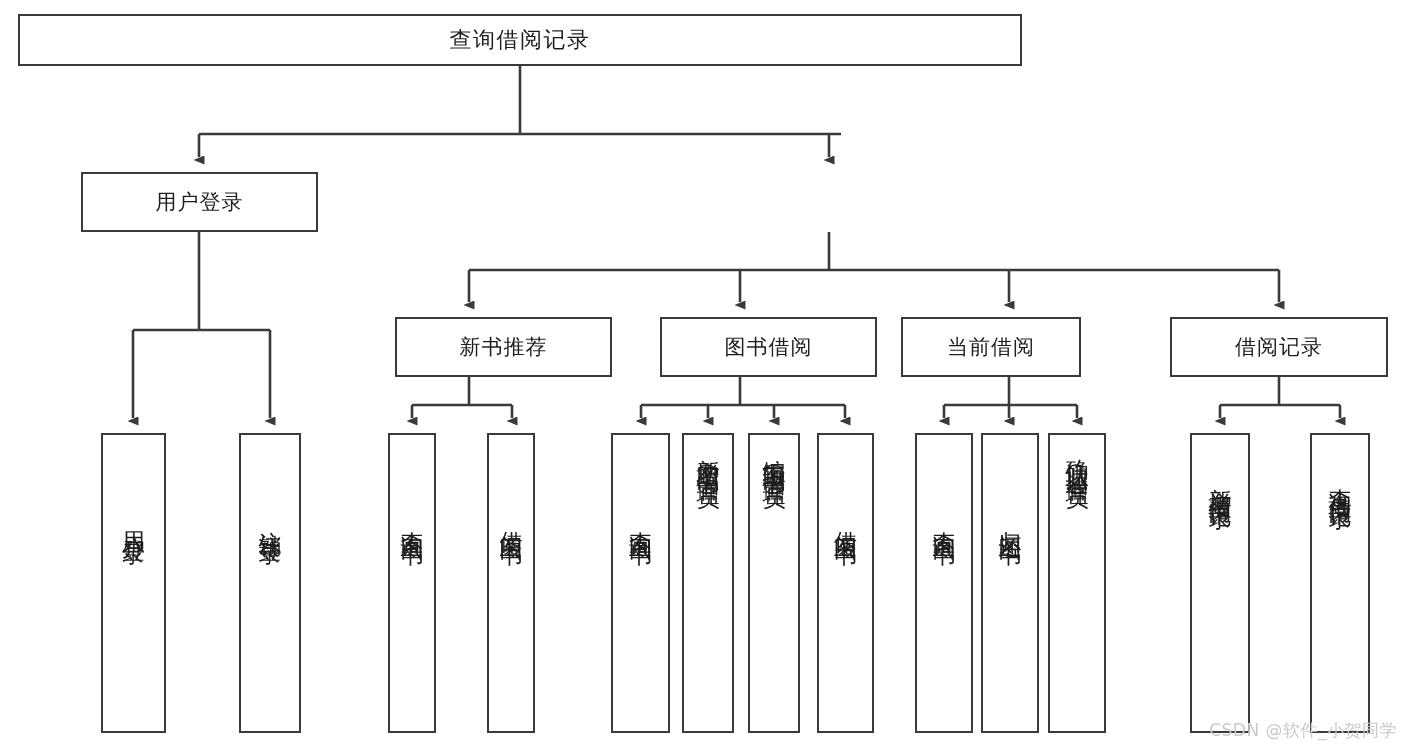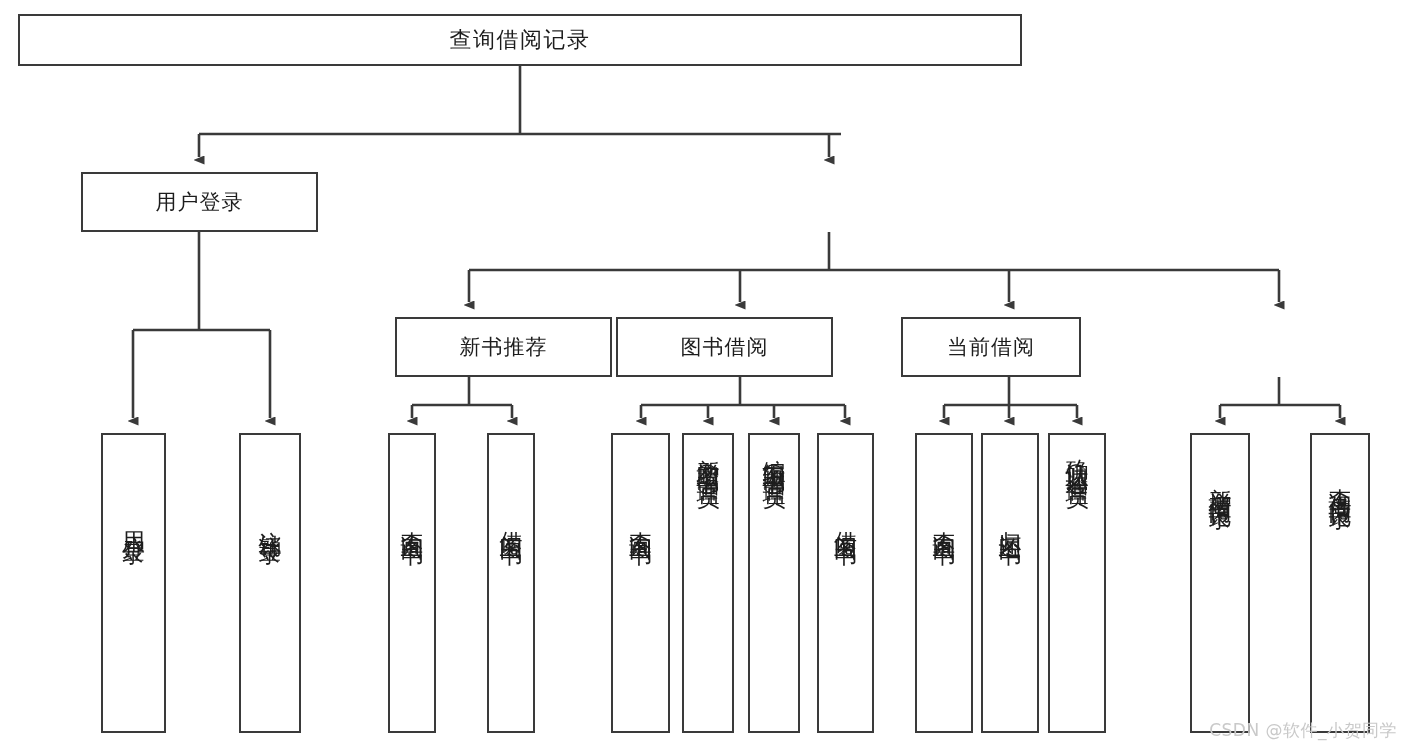--- a/index.html
+++ b/index.html
@@ -133,26 +133,29 @@
     <span class="label">查询借阅记录</span>
   </div>
 
   <div class="node horizontal" style="left:81px; top:172px; width:237px; height:60px;">
     <span class="label">用户登录</span>
   </div>
 
   <div class="node horizontal" style="left:361px; top:317px; width:217px; height:60px;margin-left:34px;">
     <span class="label">新书推荐</span>
   </div>
-  <div class="node horizontal" style="left:616px; top:317px; width:217px; height:60px;">
+  <div class="node horizontal" style="left:660px; top:317px; width:217px; height:60px;">
     <span class="label">图书借阅</span>
   </div>
   <div class="node horizontal" style="left:901px; top:317px; width:180px; height:60px;">
     <span class="label">当前借阅</span>
   </div>
+  <div class="node horizontal" style="left:1170px; top:317px; width:218px; height:60px;">
+    <span class="label">借阅记录</span>
+  </div>
 
   <div class="node vertical" style="left:101px; top:433px; width:65px; height:300px; padding-top:78px;">
     <span class="label">用户登录</span>
   </div>
   <div class="node vertical" style="left:239px; top:433px; width:62px; height:300px; padding-top:78px;">
     <span class="label">注销登录</span>
   </div>
 
   <div class="node vertical" style="left:388px; top:433px; width:48px; height:300px; padding-top:78px;">
     <span class="label">查询图书</span>

